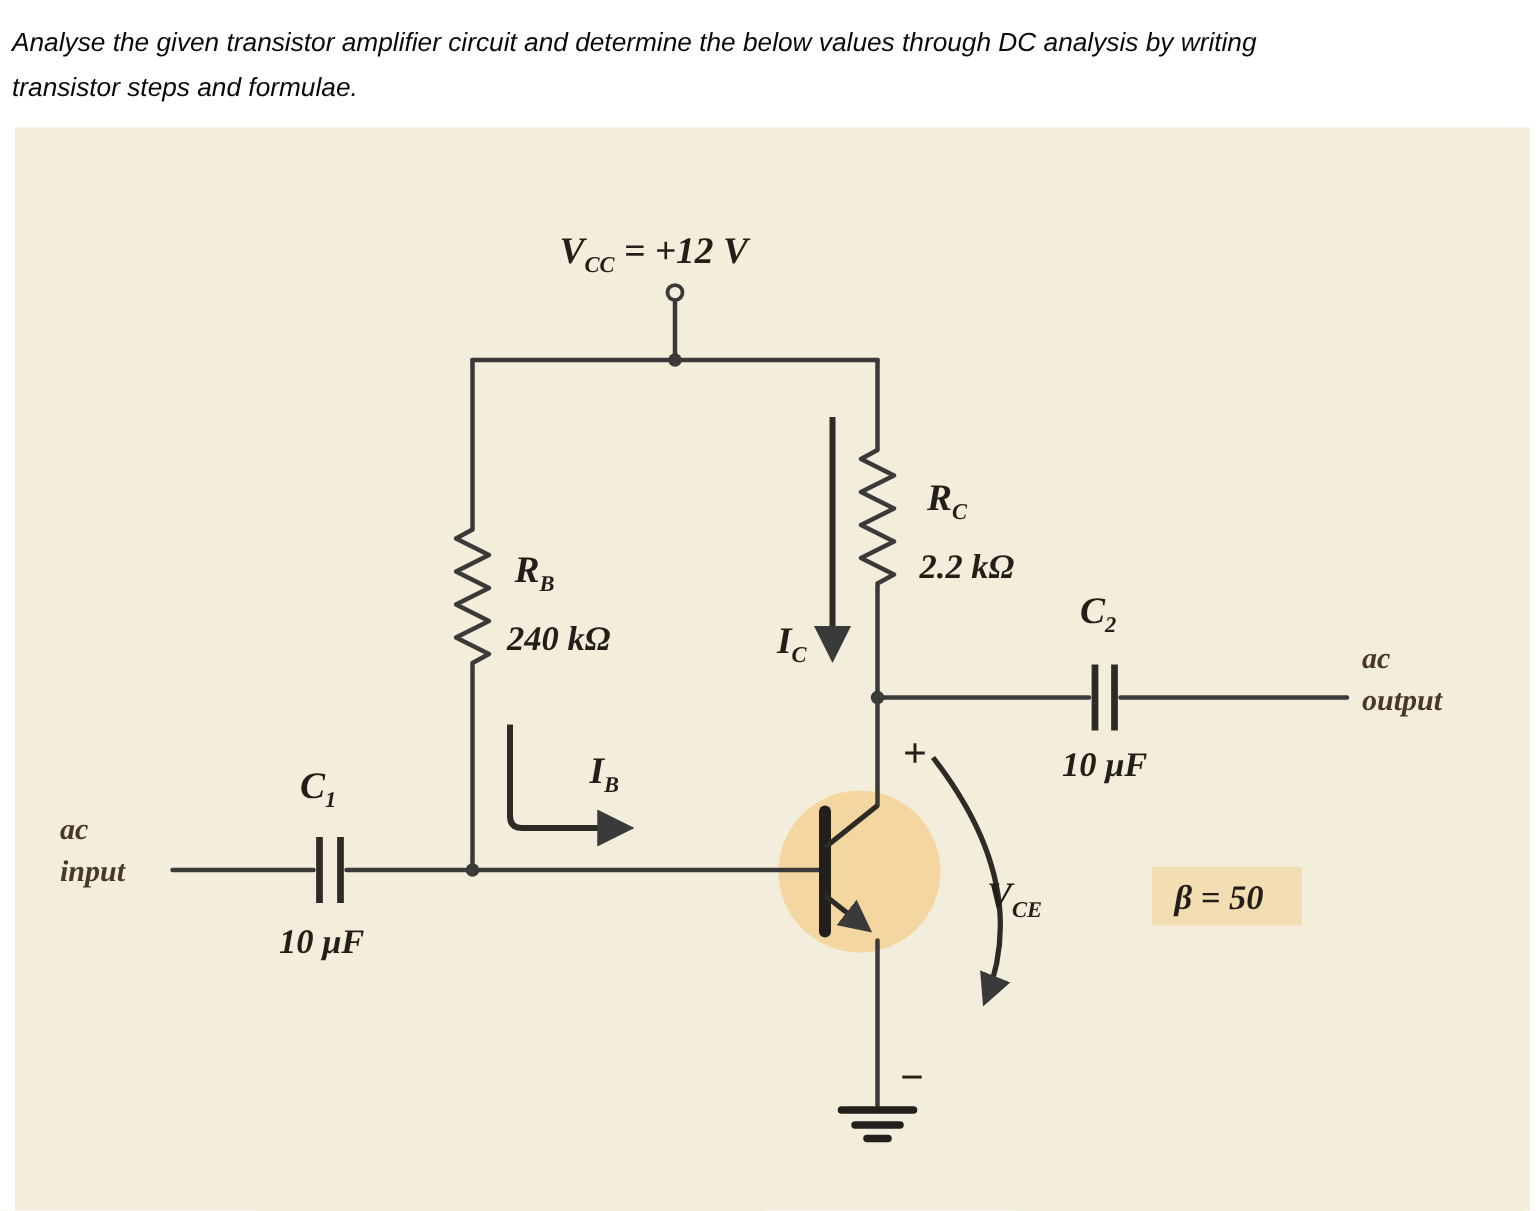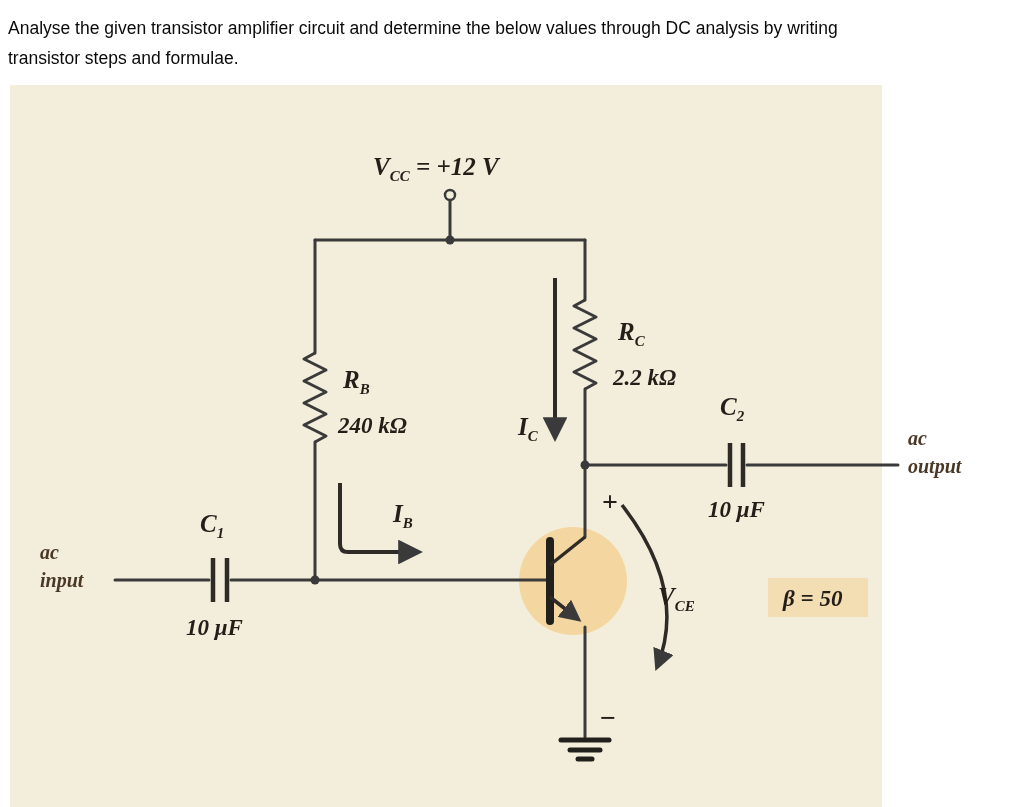--- a/index.html
+++ b/index.html
@@ -1,24 +1,24 @@
 <!DOCTYPE html>
 <html><head>
 <meta charset="utf-8">
 <style>
   html,body{margin:0;padding:0;}
   body{
     width:1024px;height:807px;position:relative;background:#ffffff;
     font-family:"Liberation Sans",sans-serif;overflow:hidden;
   }
   .header{
-    padding:13px 10px 0 8px;font-size:17.5px;line-height:30px;color:#0a0a0a;
+    padding:13px 10px 0 8px;font-size:17.5px;line-height:30px;color:#0a0a0a;font-style:italic;
   }
   .circuit{
-    position:absolute;top:85px;left:10px;width:872px;height:722px;
+    position:absolute;top:85px;left:10px;width:1010px;height:722px;
     background:#f2eedb;
   }
   svg text{
     font-family:"Liberation Serif",serif;font-style:italic;font-weight:bold;
     fill:#241e19;
   }
   .t25{font-size:25px;}
   .t23{font-size:23px;}
   .sub{font-size:15px;}
   .acl{fill:#4a3826;font-size:20px;}

